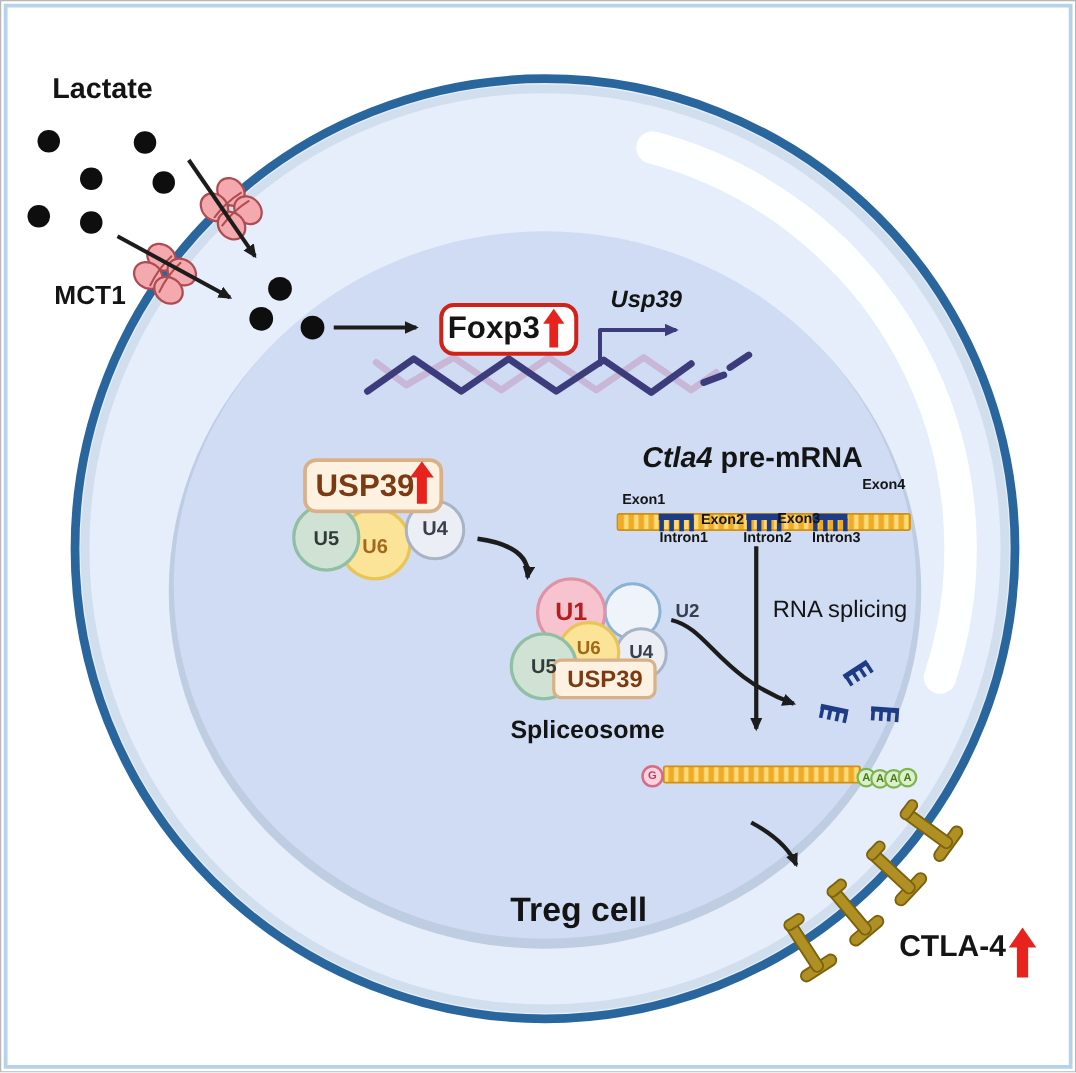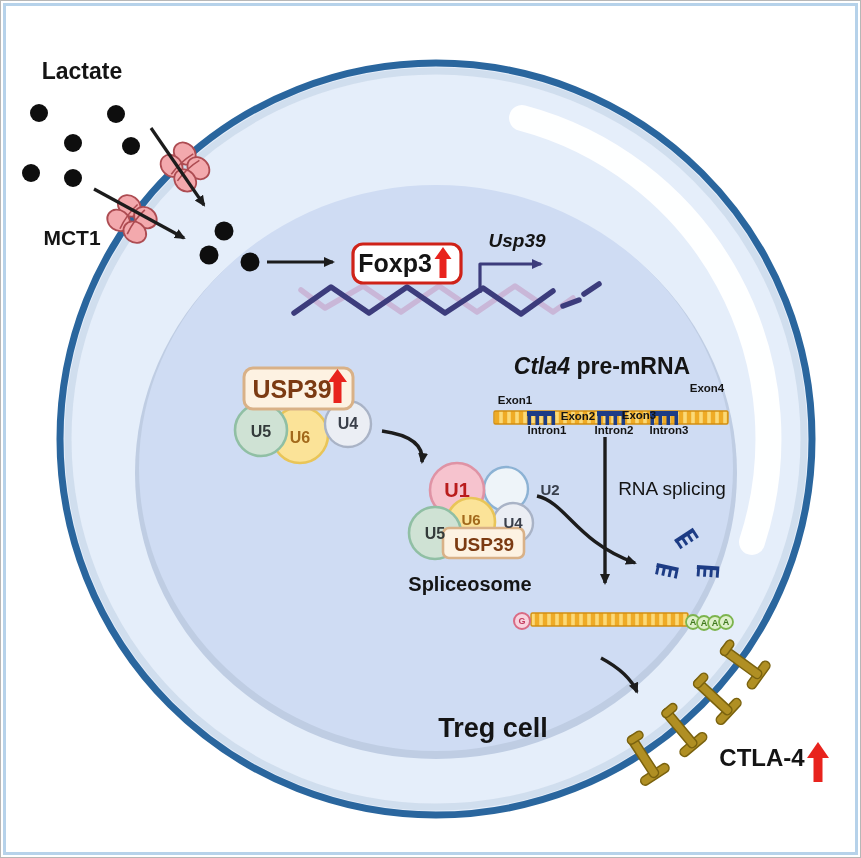--- a/index.html
+++ b/index.html
@@ -200,16 +200,16 @@
   <div class="lbl" style="left:671px;top:487px;font-size:19px;font-weight:500;">RNA splicing</div>
 
   <div class="lbl b" style="left:521px;top:620px;font-size:9px;color:#c23a5e;">G</div>
 
   <div class="lbl b" style="left:692px;top:621px;font-size:9px;color:#417a1f;">A</div>
   <div class="lbl b" style="left:703px;top:622px;font-size:9px;color:#417a1f;">A</div>
   <div class="lbl b" style="left:714px;top:622px;font-size:9px;color:#417a1f;">A</div>
   <div class="lbl b" style="left:725px;top:621px;font-size:9px;color:#417a1f;">A</div>
 
 
-  <div class="lbl b" style="left:462px;top:727px;font-size:27px;margin-left:30px;">Treg cell</div>
+  <div class="lbl b" style="left:462px;top:727px;font-size:27px;">Treg cell</div>
 
   <div class="lbl b" style="left:761px;top:757px;font-size:24px;">CTLA-4</div>
 </div>
 
 </body></html>

